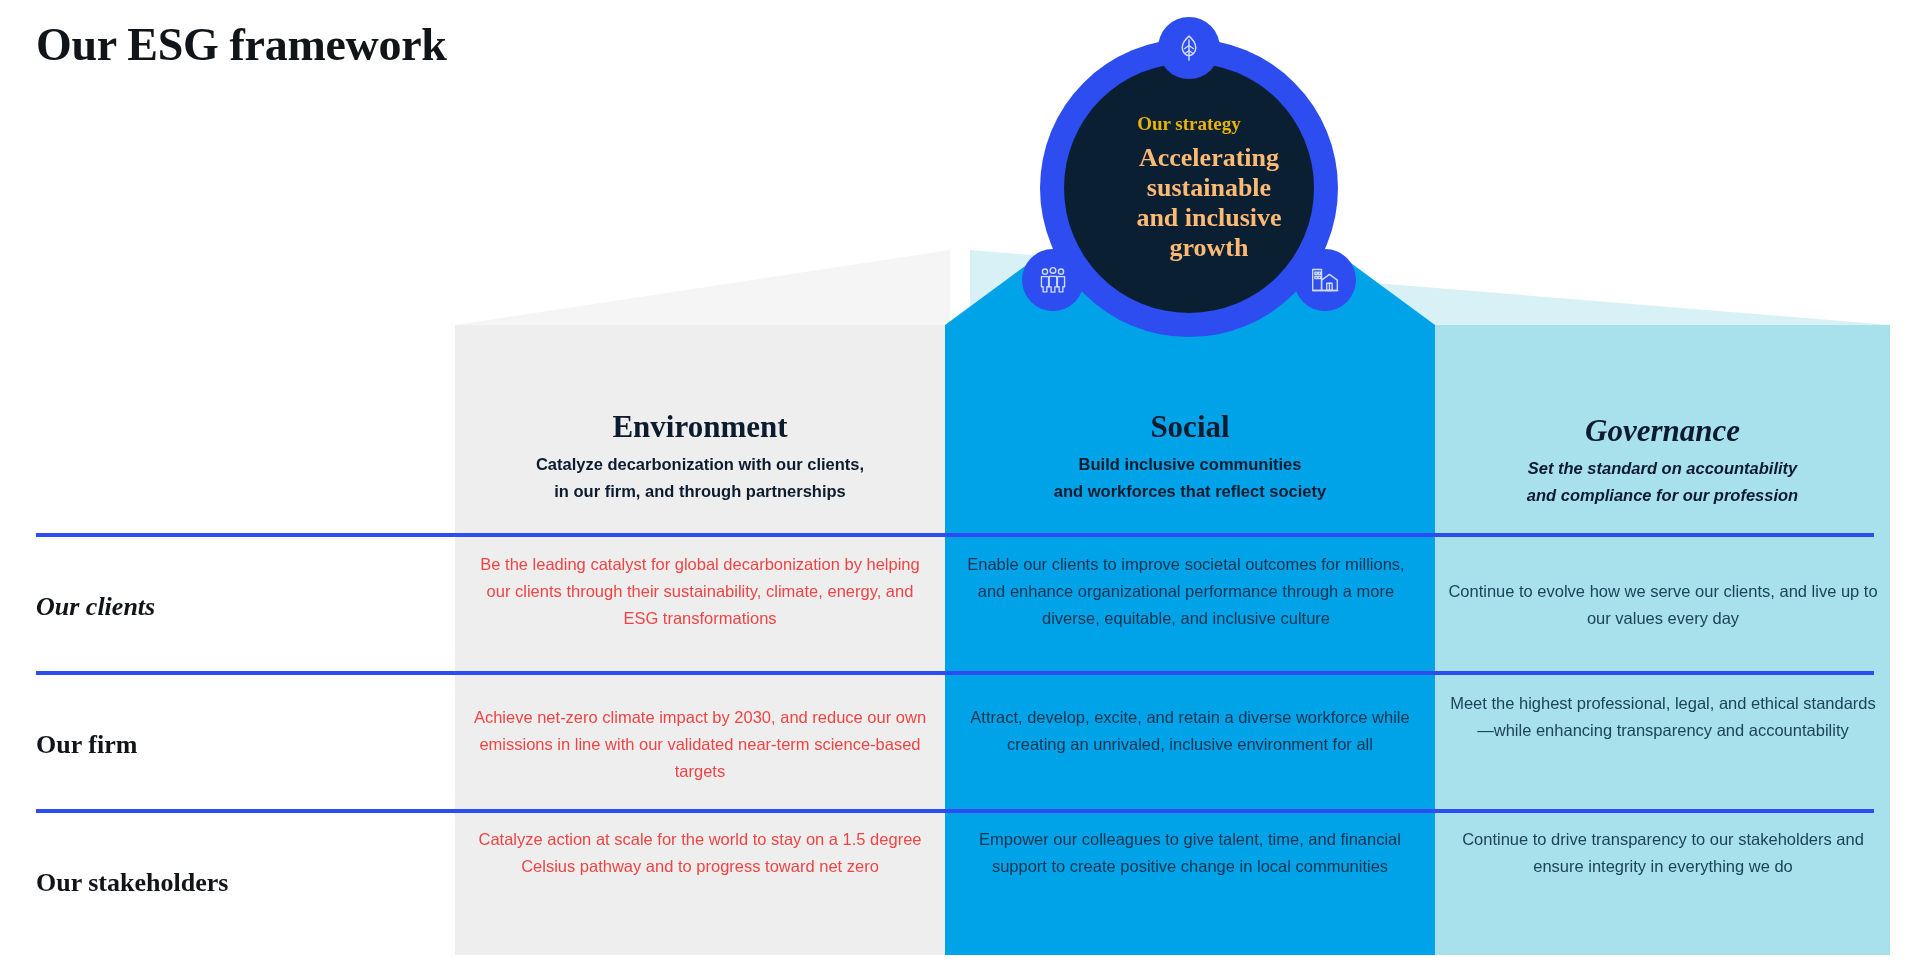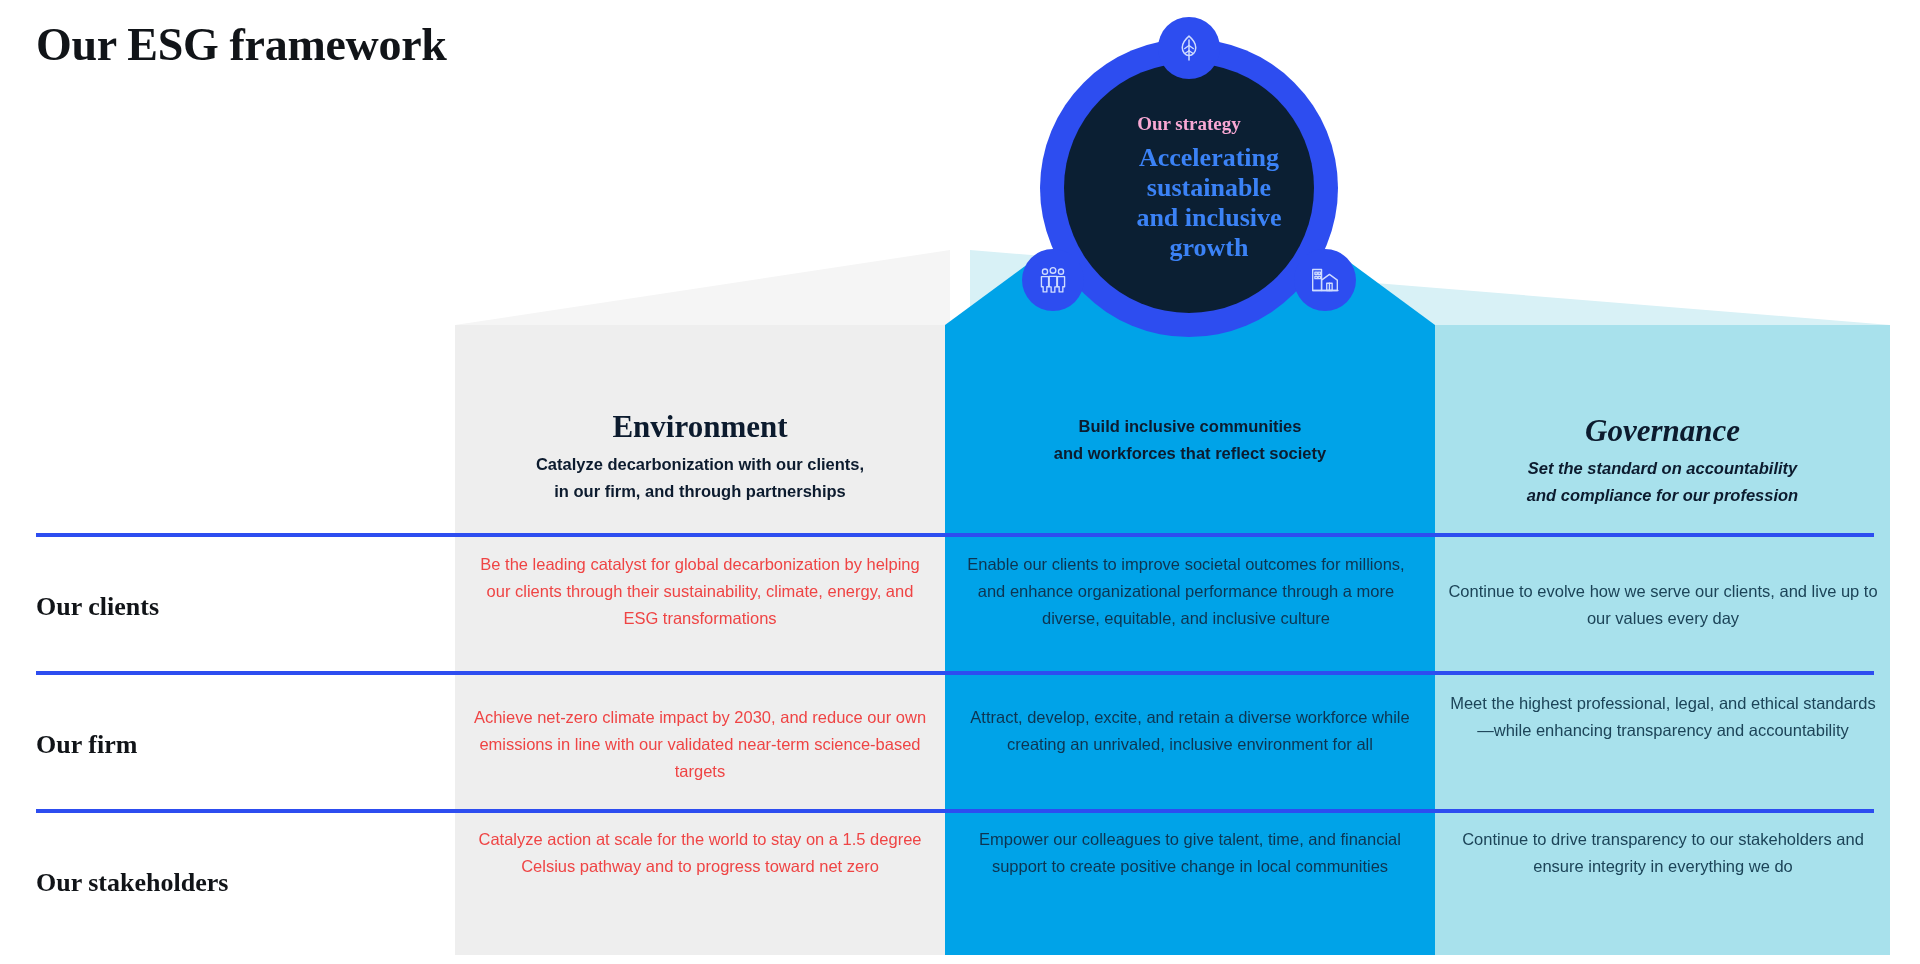--- a/index.html
+++ b/index.html
@@ -69,26 +69,26 @@
   }
   .hub-core {
     position:absolute; left:24px; top:24px;
     width:250px; height:250px; border-radius:50%;
     background:#0b1f33;
     display:flex; flex-direction:column;
     align-items:center; justify-content:center;
   }
   .hub-eyebrow {
     font-family:"Liberation Serif", serif;
-    font-size:19px; font-weight:700; color:#f9a8d4;
+    font-size:19px; font-weight:700; color:#eab308;
     margin-bottom:8px;
   }
   .hub-main {
     font-family:"Liberation Serif", serif;
-    font-size:26px; font-weight:700; color:#3b82f6;
+    font-size:26px; font-weight:700; color:#fdba74;
     line-height:30px; text-align:center;margin-left:40px;
   }
   .badge {
     position:absolute; width:62px; height:62px;
     border-radius:50%; background:#2d4df0;
     display:flex; align-items:center; justify-content:center;
   }
   .badge svg { display:block; }
 </style>
 </head>
@@ -113,39 +113,40 @@
 
   <div class="col-head" style="left:455px; top:408px; width:490px;">
     <div class="ttl">Environment</div>
     <div class="sub">
       <span>Catalyze decarbonization with our clients,</span><br>
       <span>in our firm, and through partnerships</span>
     </div>
   </div>
 
   <div class="col-head" style="left:945px; top:408px; width:490px;">
+    <div class="ttl">Social</div>
     <div class="sub">
       <span>Build inclusive communities</span><br>
       <span>and workforces that reflect society</span>
     </div>
   </div>
 
   <div class="col-head" style="left:1435px; top:412px; width:455px;font-style:italic;">
     <div class="ttl">Governance</div>
     <div class="sub">
       <span>Set the standard on accountability</span><br>
       <span>and compliance for our profession</span>
     </div>
   </div>
 
   <div class="rule" style="left:36px; top:533px; width:1838px;"></div>
   <div class="rule" style="left:36px; top:671px; width:1838px;"></div>
   <div class="rule" style="left:36px; top:809px; width:1838px;"></div>
 
-  <div class="row-label" style="top:592px;">Our clients</div>
+  <div class="row-label" style="top:592px;font-style:italic;">Our clients</div>
   <div class="cell" style="left:470px; top:551px; width:460px;">Be the leading catalyst for global decarbonization by helping our clients through their sustainability, climate, energy, and ESG transformations</div>
   <div class="cell on-blue" style="left:956px; top:551px; width:460px;">Enable our clients to improve societal outcomes for millions, and enhance organizational performance through a more diverse, equitable, and inclusive culture</div>
   <div class="cell on-cyan" style="left:1448px; top:578px; width:430px;">Continue to evolve how we serve our clients, and live up to our values every day</div>
 
   <div class="row-label" style="top:730px;">Our firm</div>
   <div class="cell" style="left:470px; top:704px; width:460px;">Achieve net-zero climate impact by 2030, and reduce our own emissions in line with our validated near-term science-based targets</div>
   <div class="cell on-blue" style="left:960px; top:704px; width:460px;">Attract, develop, excite, and retain a diverse workforce while creating an unrivaled, inclusive environment for all</div>
   <div class="cell on-cyan" style="left:1448px; top:690px; width:430px;">Meet the highest professional, legal, and ethical standards—while enhancing transparency and accountability</div>
 
   <div class="row-label" style="top:868px;">Our stakeholders</div>

